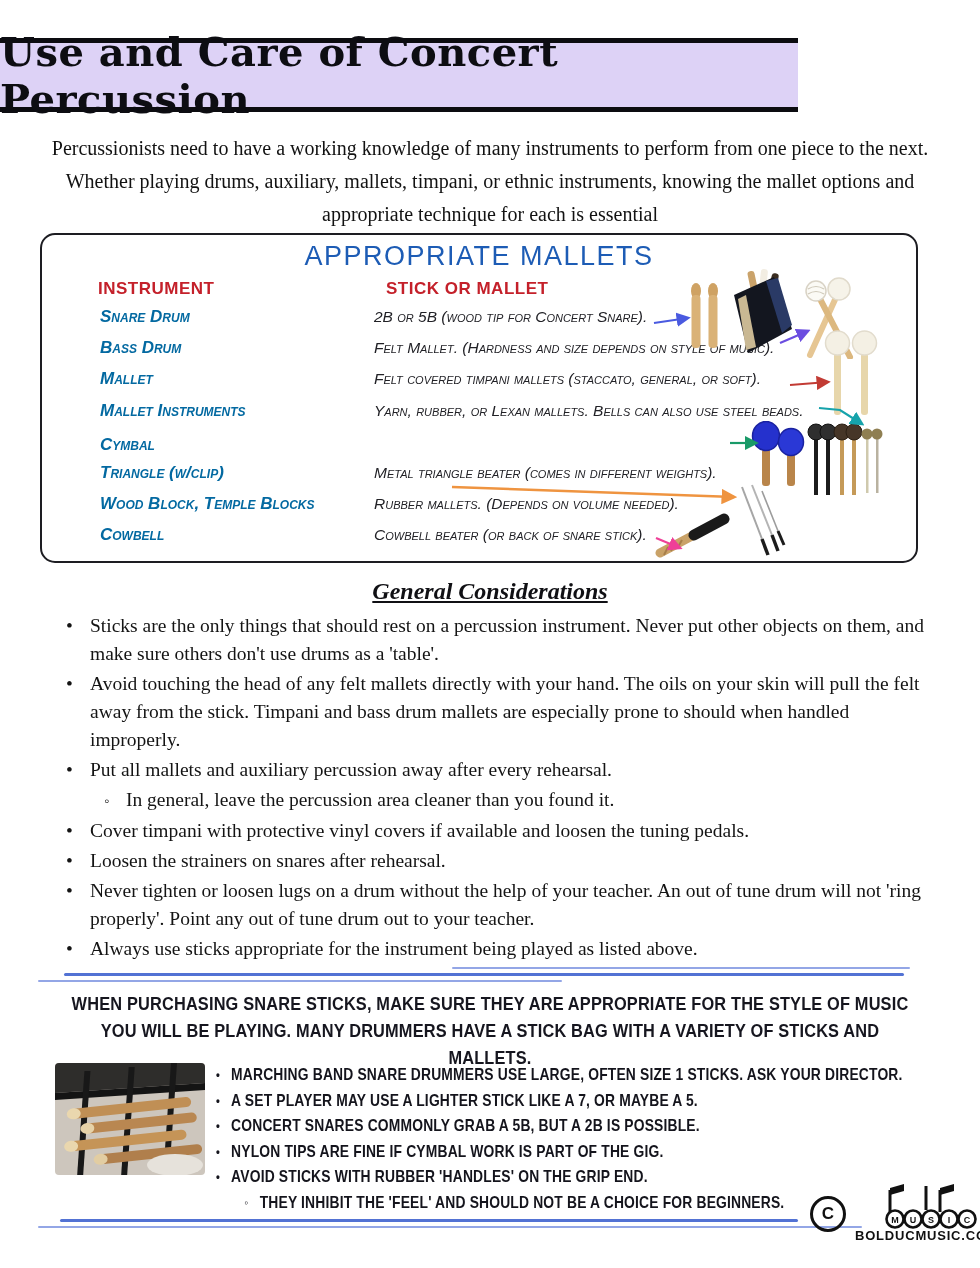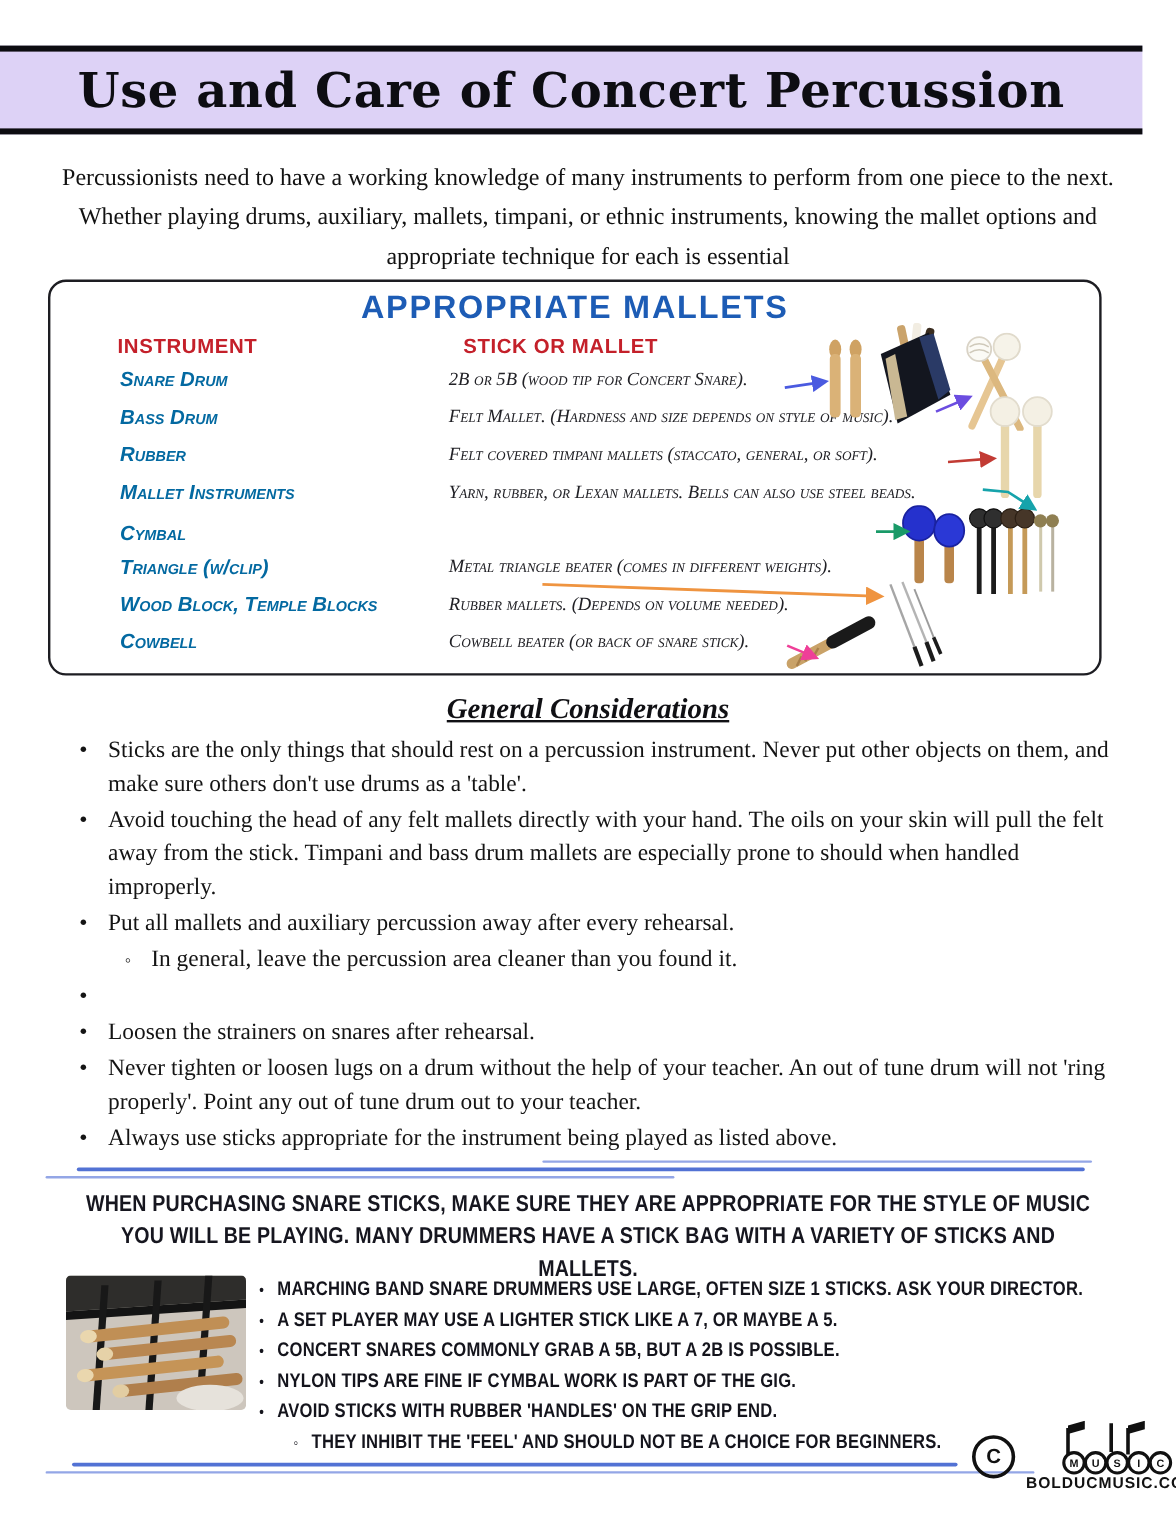--- a/index.html
+++ b/index.html
@@ -4,21 +4,21 @@
 <style>
   html,body{margin:0;padding:0;}
   body{
     width:980px;height:1268px;position:relative;background:#ffffff;
     font-family:"Liberation Serif",serif;color:#151515;overflow:hidden;
   }
   .abs{position:absolute;}
 
   
   .banner{
-    top:38px;left:0;width:952px;height:64px;background:#ddd2f6;
+    top:38px;left:0;width:798px;height:64px;background:#ddd2f6;
     border-top:5px solid #0c0c10;border-bottom:5px solid #0c0c10;
     display:flex;align-items:center;justify-content:center;
   }
   .banner h1{
     margin:0;font-family:"DejaVu Serif",serif;font-weight:bold;
     font-size:40px;letter-spacing:0.5px;color:#0d0d12;
   }
 
   
   .intro{
@@ -26,34 +26,34 @@
     font-size:20px;line-height:33px;color:#121212;
   }
 
   
   .mbox{
     top:233px;left:40px;width:874px;height:326px;background:#fff;
     border:2px solid #1d1d22;border-radius:15px;
   }
   .mbox-title{
     top:6px;left:0;width:100%;text-align:center;
-    font-family:"Liberation Sans",sans-serif;font-weight:700;
+    font-family:"Liberation Sans",sans-serif;font-weight:400;
     font-size:27px;letter-spacing:1.5px;color:#1d5cb5;
   }
   .col-head{
     font-family:"Liberation Sans",sans-serif;font-weight:900;
     font-size:17px;letter-spacing:0.5px;color:#c4202a;
   }
   .inst{
     left:58px;font-family:"Liberation Sans",sans-serif;
     font-weight:bold;font-style:italic;font-variant:small-caps;
     font-size:17px;color:#0369a1;white-space:nowrap;
   }
   .desc{
-    left:332px;font-family:Liberation Serif, serif;
+    left:332px;font-family:Liberation Sans, sans-serif;
     font-style:italic;font-variant:small-caps;
     font-size:15.5px;color:#212126;white-space:nowrap;
   }
   .img-abs{position:absolute;pointer-events:none;}
   .arrows{position:absolute;left:0;top:0;pointer-events:none;}
 
   
   .gc-title{
     top:578px;left:0;width:980px;text-align:center;
     font-size:24px;font-weight:bold;font-style:italic;
@@ -113,21 +113,21 @@
 
 <div class="abs mbox">
   <div class="abs mbox-title">APPROPRIATE MALLETS</div>
   <div class="abs col-head" style="top:44px;left:56px;">INSTRUMENT</div>
   <div class="abs col-head" style="top:44px;left:344px;">STICK OR MALLET</div>
 
   <div class="abs inst" style="top:72px;">Snare Drum</div>
   <div class="abs desc" style="top:73px;">2B or 5B (wood tip for Concert Snare).</div>
   <div class="abs inst" style="top:103px;">Bass Drum</div>
   <div class="abs desc" style="top:104px;">Felt Mallet. (Hardness and size depends on style of music).</div>
-  <div class="abs inst" style="top:134px;">Rubber</div>
+  <div class="abs inst" style="top:134px;">Mallet</div>
   <div class="abs desc" style="top:135px;">Felt covered timpani mallets (staccato, general, or soft).</div>
   <div class="abs inst" style="top:166px;">Mallet Instruments</div>
   <div class="abs desc" style="top:167px;">Yarn, rubber, or Lexan mallets. Bells can also use steel beads.</div>
   <div class="abs inst" style="top:200px;">Cymbal</div>
   <div class="abs inst" style="top:228px;">Triangle (w/clip)</div>
   <div class="abs desc" style="top:229px;">Metal triangle beater (comes in different weights).</div>
   <div class="abs inst" style="top:259px;">Wood Block, Temple Blocks</div>
   <div class="abs desc" style="top:260px;">Rubber mallets. (Depends on volume needed).</div>
   <div class="abs inst" style="top:290px;">Cowbell</div>
   <div class="abs desc" style="top:291px;">Cowbell beater (or back of snare stick).</div>
@@ -250,20 +250,21 @@
   <div class="b-row">
     <span class="b-dot">•</span>
     <span>Put all mallets and auxiliary percussion away after every rehearsal.</span>
   </div>
   <div class="b-row b-sub">
     <span class="b-dot">◦</span>
     <span>In general, leave the percussion area cleaner than you found it.</span>
   </div>
   <div class="b-row">
     <span class="b-dot">•</span>
+    <span>Cover timpani with protective vinyl covers if available and loosen the tuning pedals.</span>
   </div>
   <div class="b-row">
     <span class="b-dot">•</span>
     <span>Loosen the strainers on snares after rehearsal.</span>
   </div>
   <div class="b-row">
     <span class="b-dot">•</span>
     <span>Never tighten or loosen lugs on a drum without the help of your teacher. An out of tune drum will not 'ring properly'. Point any out of tune drum out to your teacher.</span>
   </div>
   <div class="b-row">

